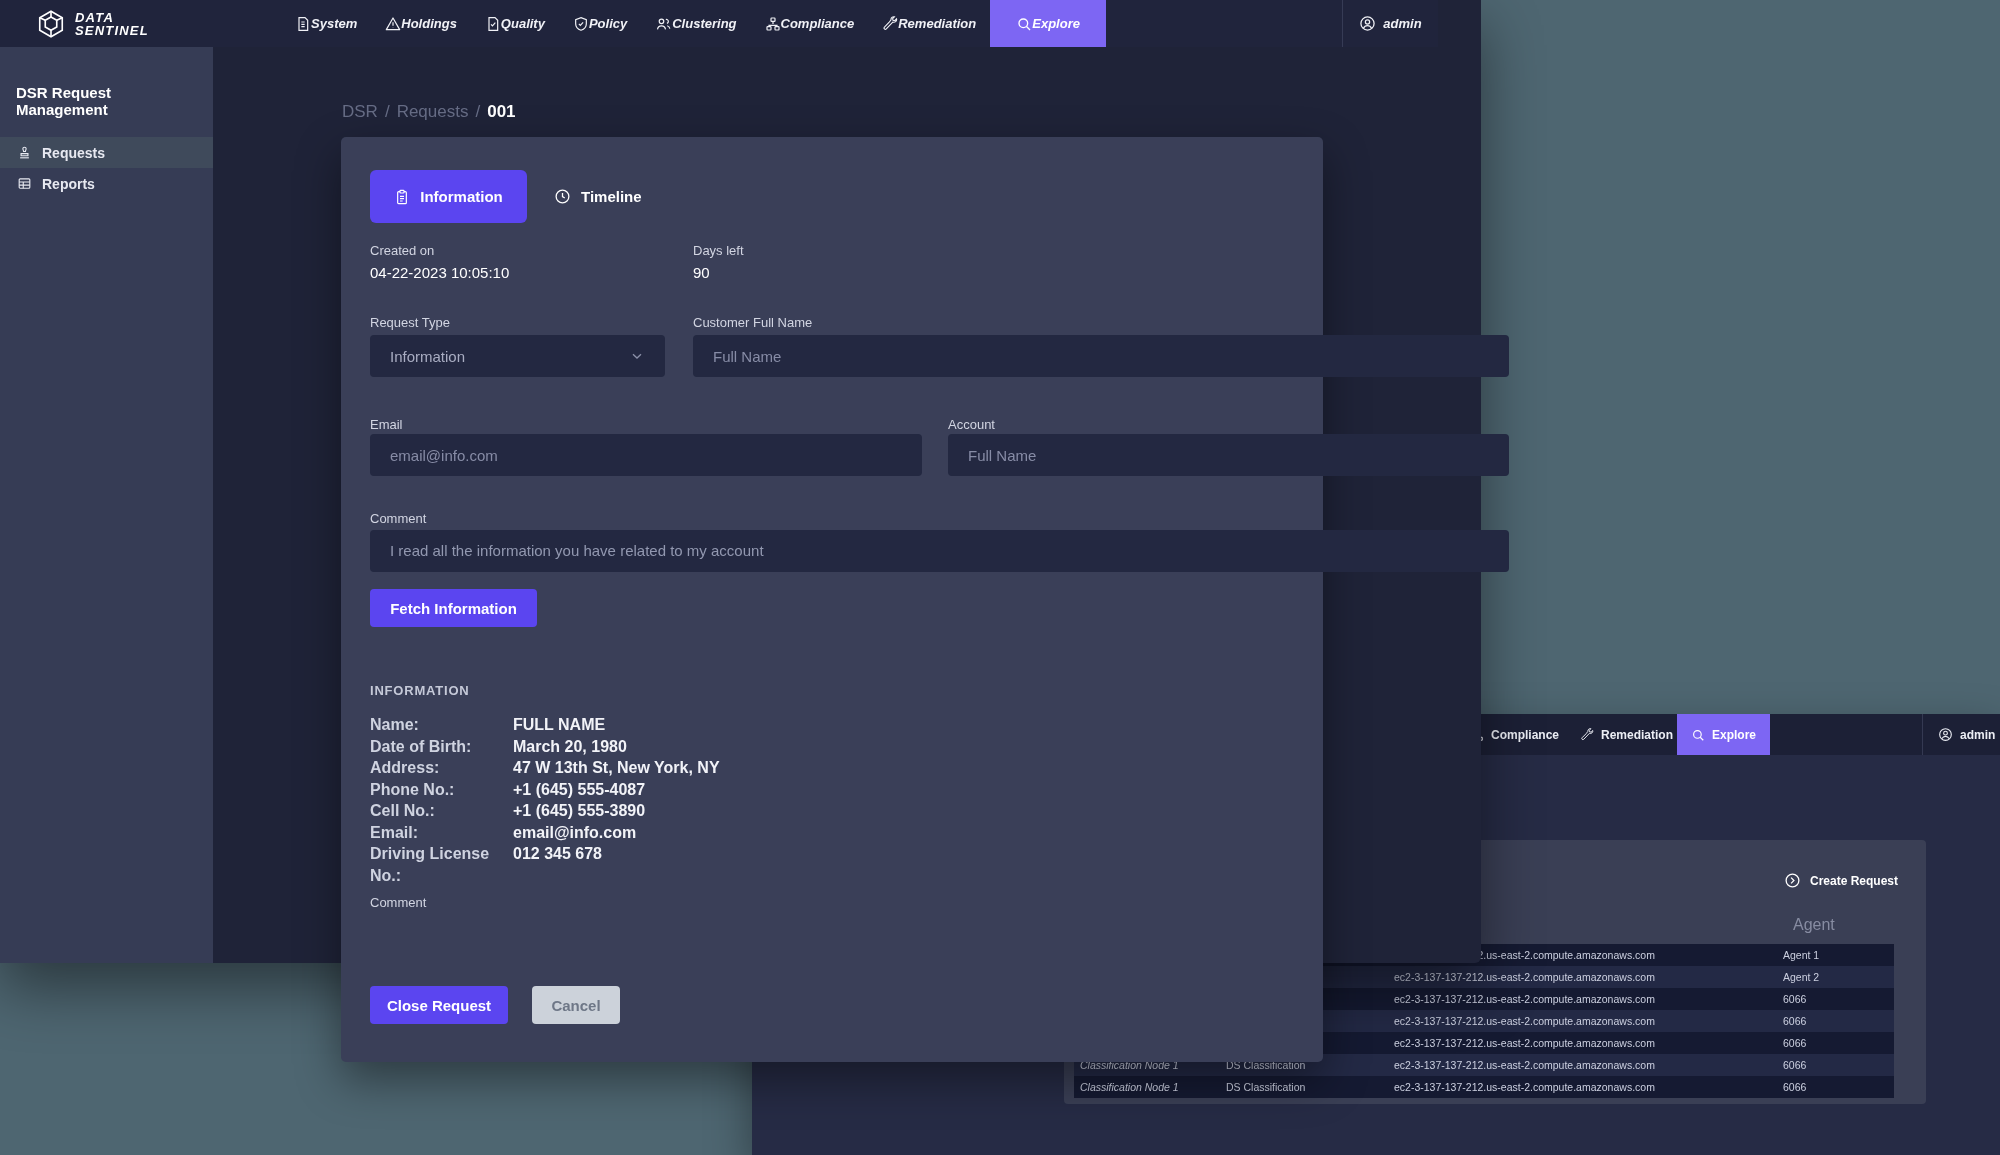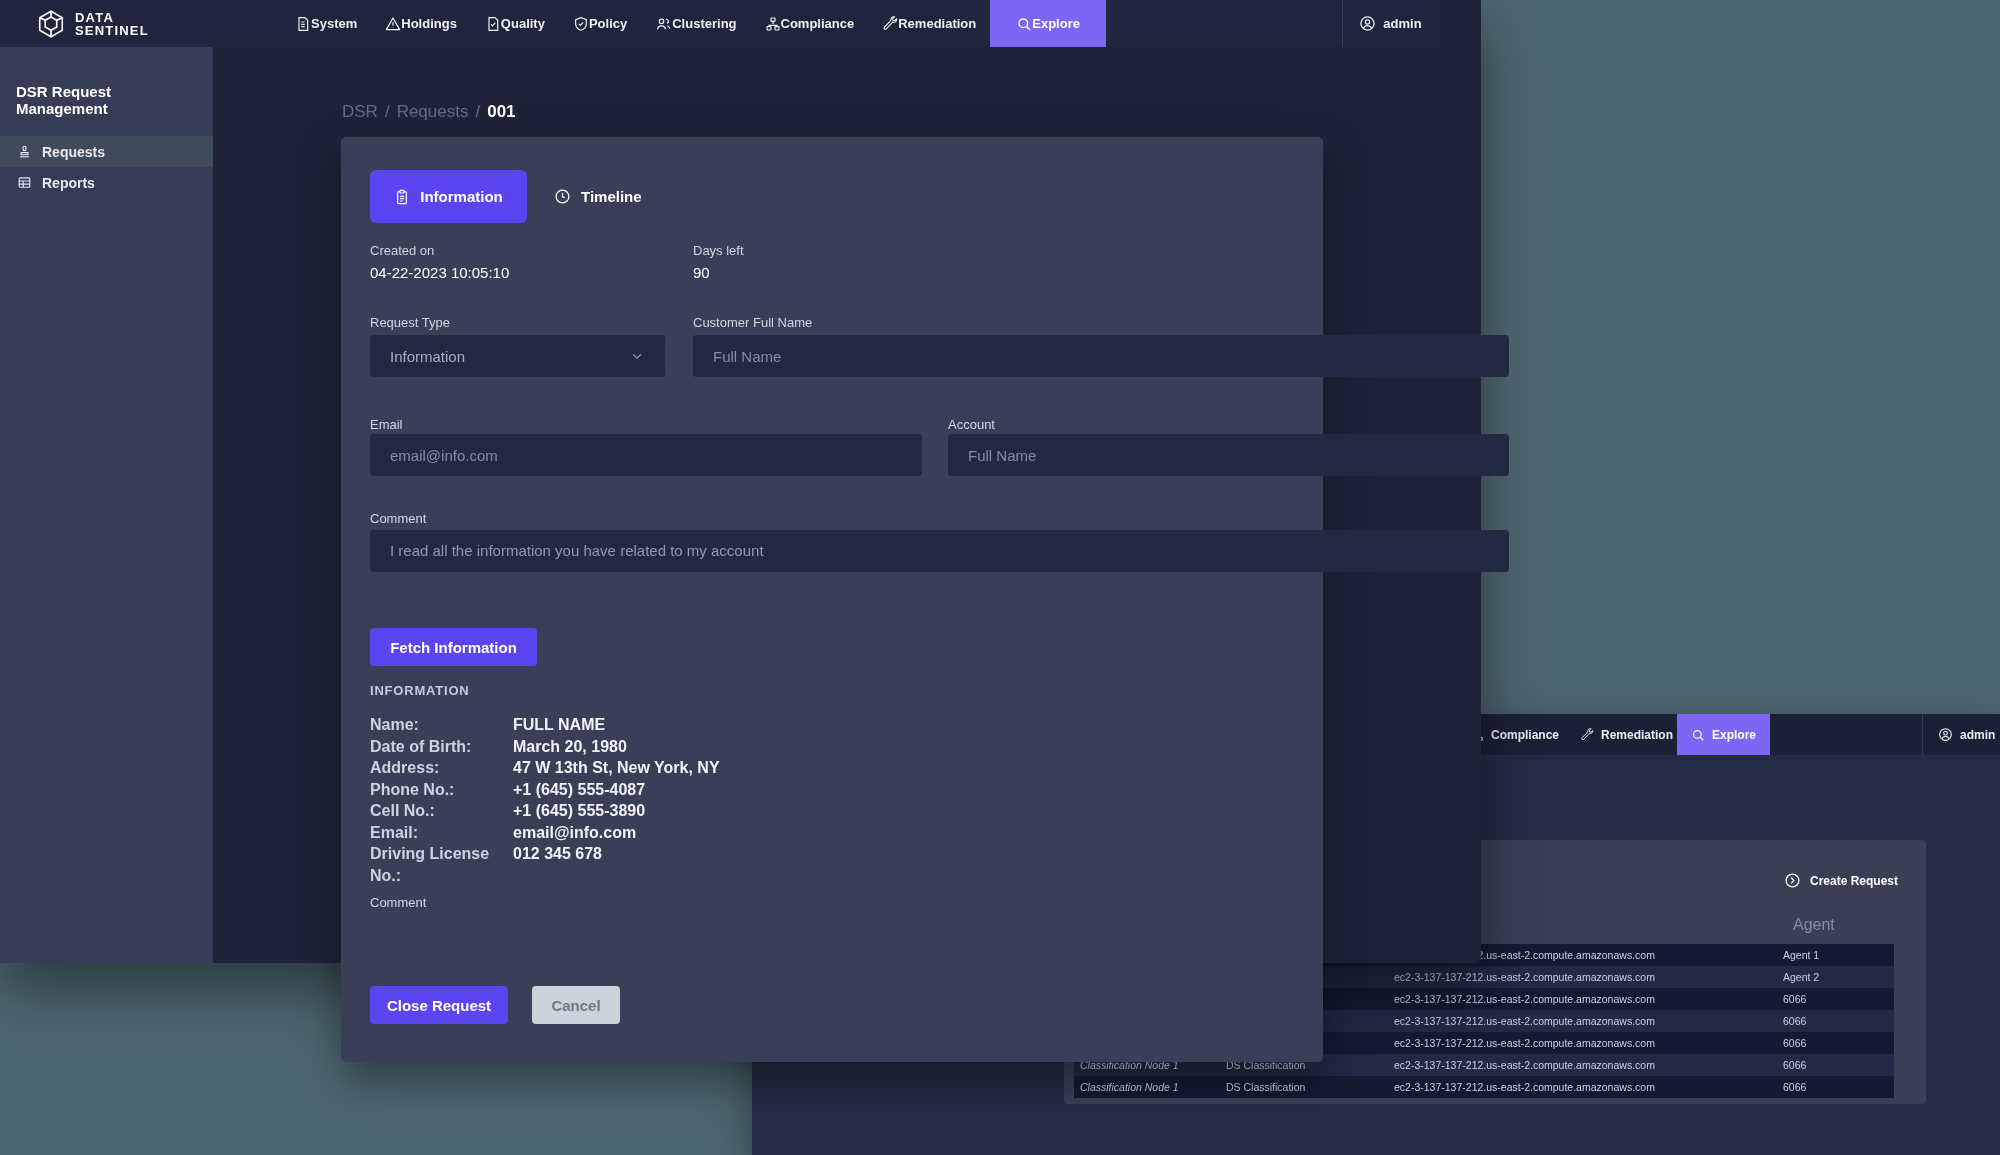--- a/index.html
+++ b/index.html
@@ -30,33 +30,33 @@
   .tbl { position:absolute; left:10px; top:104px; width:820px; }
   .tbl-row { display:flex; align-items:center; height:22px; font-size:10.5px; color:#ccd0e0; cursor:pointer; }
   .tbl-row:nth-child(odd)  { background:#151a32; }
   .tbl-row:nth-child(even) { background:#232945; }
   .c1 { width:152px; padding-left:6px;font-style:italic; } .c2 { width:168px; } .c3 { width:389px; } .c4 { flex:1; }
 
   
   .win1 { position:absolute; left:0; top:0; width:1481px; height:963px; background:#1f2338;
           border-bottom-right-radius:6px; border-bottom-left-radius:6px;
           box-shadow:0 25px 60px rgba(0,0,0,.45); }
-  .navbar { position:absolute; left:0; top:0; width:1438px; height:47px; background:#20243c; }
+  .navbar { position:absolute; left:0; top:0; width:1438px; height:47px; background:#20243c;font-style:italic; }
   .logo { position:absolute; left:36px; top:0; height:47px; display:flex; align-items:center; gap:9px; color:#fff; }
   .brand-line { font-size:13px; font-weight:bold; letter-spacing:1.2px; line-height:13px; color:#fff; }
   .menu { position:absolute; left:281px; top:0; height:47px; display:flex; align-items:center; }
   .mitem { display:flex; align-items:center; gap:0; height:47px; padding:0 14px;
            color:#f0f1f6; font-size:13px; font-weight:bold; cursor:pointer; }
   .mitem.active { background:#7d66f3; padding:0 26px; color:#fff; }
   .nav-user { position:absolute; right:0; top:0; width:96px; height:47px; border-left:1px solid #363b55;
               display:flex; align-items:center; justify-content:center; gap:7px;
               color:#f0f1f6; font-size:13px; font-weight:bold; cursor:pointer; }
 
   .sidebar { position:absolute; left:0; top:47px; width:213px; height:916px; background:#363c55; }
-  .sb-title { padding:36px 16px 19px 16px; font-size:15px; font-weight:bold; color:#fff; }
+  .sb-title { padding:24px 16px 19px 16px; font-size:15px; font-weight:bold; color:#fff;margin-top:13px; }
   .sb-item { height:31px; display:flex; align-items:center; gap:10px; padding-left:17px;
              font-size:14px; font-weight:bold; color:#e7e9f1; cursor:pointer; }
   .sb-item.active { background:#3f4a5b; }
 
   .breadcrumb { position:absolute; left:342px; top:102px; font-size:17px; color:#666c85; }
   .breadcrumb .sep { padding:0 7px; }
   .breadcrumb .current { color:#fff; font-weight:bold; }
 
   
   .modal { position:absolute; left:341px; top:137px; width:982px; height:925px;
@@ -362,21 +362,21 @@
     <input class="input" style="left: 352px; top: 198px; width: 816px;" placeholder="Full Name">
 
     <div class="flabel" style="left:29px; top:280px;">Email</div>
     <input class="input" style="left: 29px; top: 297px; width: 552px;" placeholder="email@info.com">
     <div class="flabel" style="left:607px; top:280px;">Account</div>
     <input class="input" style="left: 607px; top: 297px; width: 561px;" placeholder="Full Name">
 
     <div class="flabel" style="left:29px; top:374px;">Comment</div>
     <textarea class="tarea" style="left: 29px; top: 393px; width: 1139px;">I read all the information you have related to my account</textarea>
 
-    <button class="btn btn-purple" style="left:29px; top:491px; width:167px;">Fetch Information</button>
+    <button class="btn btn-purple" style="left:29px; top:452px; width:167px;">Fetch Information</button>
 
     <div class="info-head">INFORMATION</div>
     <div class="info-rows">
       <div class="info-row">
           <span class="k">Name:</span>
           <span class="v">FULL NAME</span>
         </div>
       <div class="info-row">
           <span class="k">Date of Birth:</span>
           <span class="v">March 20, 1980</span>

